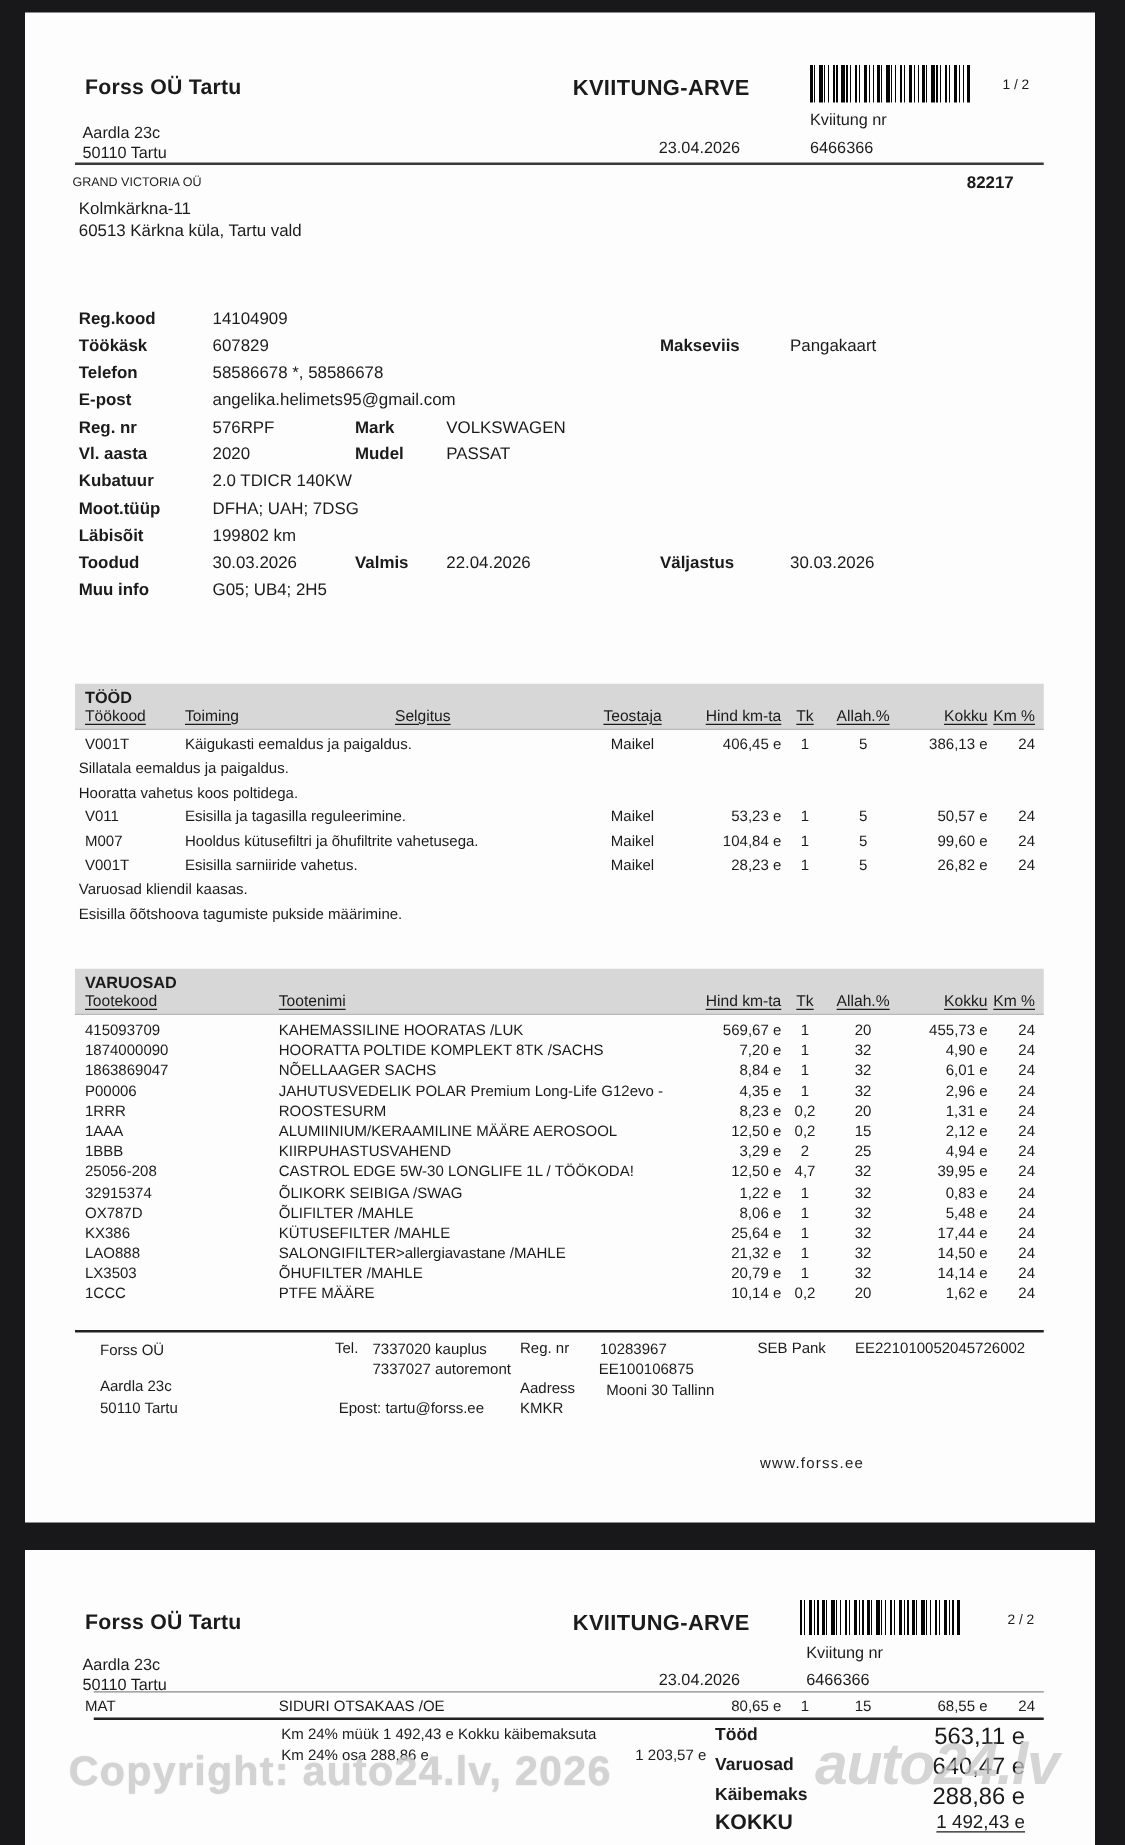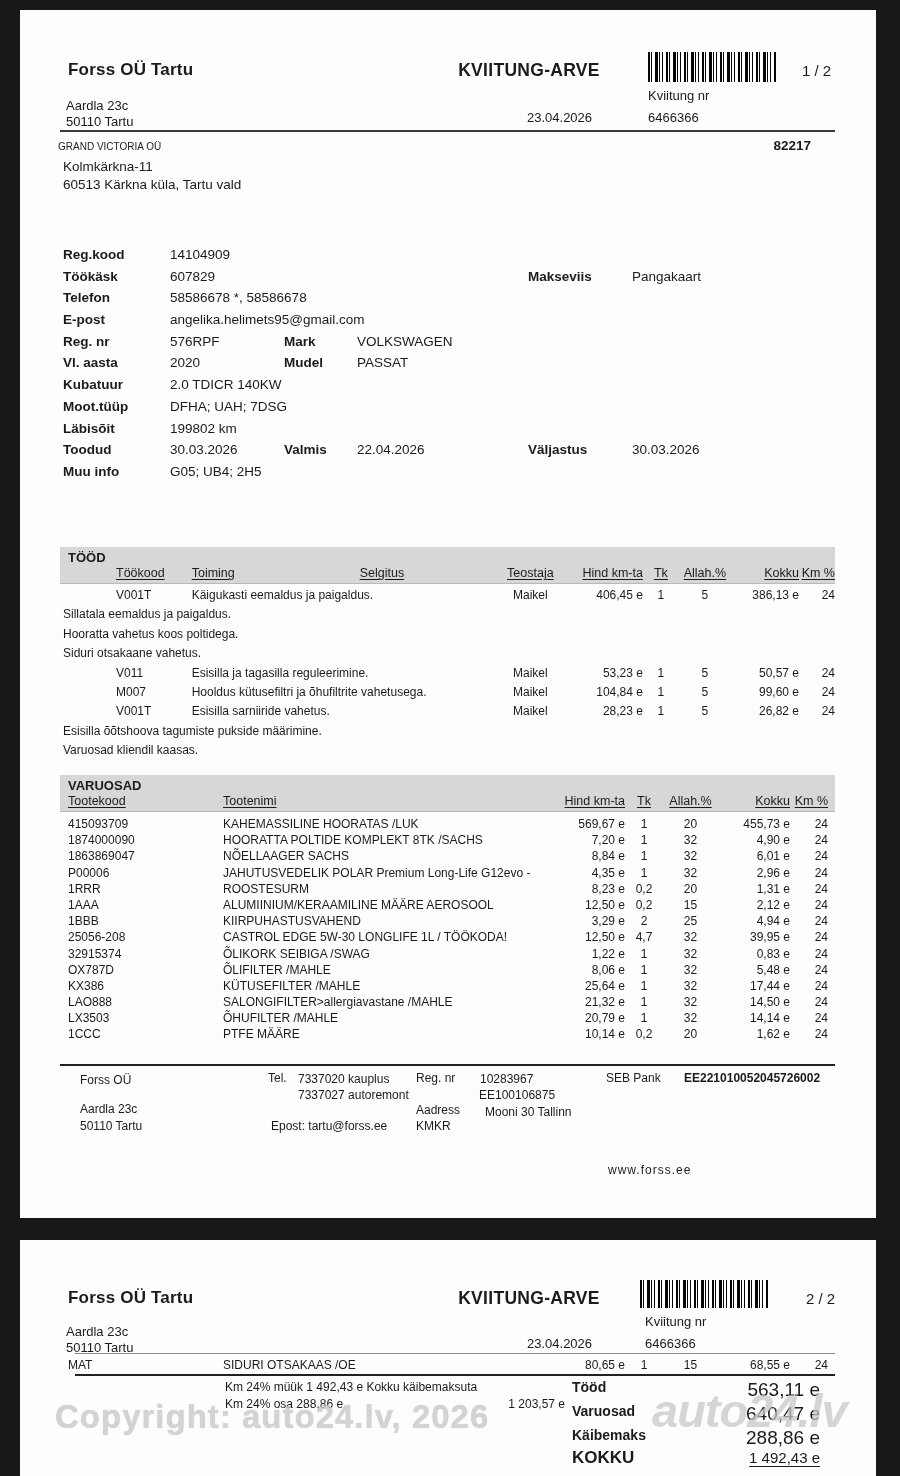--- a/index.html
+++ b/index.html
@@ -11,21 +11,21 @@
     -webkit-font-smoothing:antialiased;
   }
   .page{position:absolute;left:20px;width:856px;background:#fdfdfd;overflow:hidden;}
   #page1{top:10px;height:1208px;}
   #page2{top:1240px;height:236px;}
   .abs{position:absolute;}
   .b{font-weight:bold;}
   .company-title{font-size:17px;font-weight:bold;letter-spacing:.2px;}
   .doc-title{font-size:17.5px;font-weight:bold;text-align:center;letter-spacing:.3px;}
   .sm{font-size:13px;line-height:16px;}
-  .pagenum{font-size:15px;}
+  .pagenum{font-size:11px;}
   .barcode{
     height:30px;width:128px;
     background:
       repeating-linear-gradient(90deg,
         #050505 0 2px,#fff 2px 3px,#050505 3px 4px,#fff 4px 7px,
         #050505 7px 10px,#fff 10px 11px,#050505 11px 12px,#fff 12px 14px,
         #050505 14px 15px,#fff 15px 18px);
   }
   .rule{background:#3a3a3a;height:2px;}
   .rule-thin{background:#8a8a8a;height:1px;}
@@ -42,21 +42,21 @@
   
   .tbl{width:775px;}
   .band{background:#d7d7d7;width:775px;border-bottom:1px solid #b9b9b9;}
   .band-title{font-size:13px;font-weight:bold;padding:3px 0 1px 8px;}
   .hdr-row,.t-row{display:flex;align-items:flex-start;}
   .hdr-row{font-size:12.5px;padding-bottom:3px;}
   .hdr-row .h{text-decoration:underline;text-underline-offset:2px;}
   .t-row{font-size:12px;}
   .tood-rows .t-row{height:19.4px;}
   .var-rows .t-row{height:16.2px;}
-  .c-code{width:88px;padding-left:8px;box-sizing:border-box;margin-left:48px;}
+  .c-code{width:88px;padding-left:8px;box-sizing:border-box;}
   .c-name{width:322px;position:relative;}
   .c-exec{width:72px;text-align:center;}
   .c-hind{width:83px;text-align:right;}
   .c-tk{width:38px;text-align:center;}
   .c-allah{width:55px;text-align:center;}
   .c-kokku{width:72px;text-align:right;}
   .c-km{width:38px;text-align:right;}
   .v-code{width:163px;padding-left:8px;box-sizing:border-box;}
   .v-name{width:319px;}
   .note{padding-left:3px;font-size:12px;}
@@ -183,23 +183,20 @@
           <div class="c-kokku">386,13 e</div>
           <div class="c-km">24</div>
         </div>
         <div class="t-row">
           <div class="note">Sillatala eemaldus ja paigaldus.</div>
         </div>
         <div class="t-row">
           <div class="note">Hooratta vahetus koos poltidega.</div>
         </div>
         <div class="t-row">
-          <div class="note">Siduri otsakaane vahetus.</div>
-        </div>
-        <div class="t-row">
           <div class="c-code">V011</div>
           <div class="c-name">Esisilla ja tagasilla reguleerimine.</div>
           <div class="c-exec">Maikel</div>
           <div class="c-hind">53,23 e</div>
           <div class="c-tk">1</div>
           <div class="c-allah">5</div>
           <div class="c-kokku">50,57 e</div>
           <div class="c-km">24</div>
         </div>
         <div class="t-row">
@@ -216,24 +213,24 @@
           <div class="c-code">V001T</div>
           <div class="c-name">Esisilla sarniiride vahetus.</div>
           <div class="c-exec">Maikel</div>
           <div class="c-hind">28,23 e</div>
           <div class="c-tk">1</div>
           <div class="c-allah">5</div>
           <div class="c-kokku">26,82 e</div>
           <div class="c-km">24</div>
         </div>
         <div class="t-row">
+          <div class="note">Varuosad kliendil kaasas.</div>
+        </div>
+        <div class="t-row">
           <div class="note">Esisilla õõtshoova tagumiste pukside määrimine.</div>
-        </div>
-        <div class="t-row">
-          <div class="note">Varuosad kliendil kaasas.</div>
         </div>
       </div>
   </div>
 
   <div class="abs tbl" style="left:40px;top:765px;">
     <div class="band">
       <div class="band-title">VARUOSAD</div>
       <div class="hdr-row">
         <div class="v-code"><span class="h">Tootekood</span></div>
         <div class="v-name"><span class="h">Tootenimi</span></div>
@@ -382,21 +379,21 @@
   <div class="abs ft" style="left:278px;top:1062px;">7337020 kauplus</div>
   <div class="abs ft" style="left:278px;top:1078px;">7337027 autoremont</div>
   <div class="abs ft" style="left:251px;top:1109px;">Epost: tartu@forss.ee</div>
   <div class="abs ft" style="left:396px;top:1061px;">Reg. nr</div>
   <div class="abs ft" style="left:460px;top:1062px;">10283967</div>
   <div class="abs ft" style="left:396px;top:1109px;">KMKR</div>
   <div class="abs ft" style="left:459px;top:1078px;">EE100106875</div>
   <div class="abs ft" style="left:396px;top:1093px;">Aadress</div>
   <div class="abs ft" style="left:465px;top:1095px;">Mooni 30 Tallinn</div>
   <div class="abs ft" style="left:586px;top:1061px;">SEB Pank</div>
-  <div class="abs ft" style="left:664px;top:1061px;font-weight:bold;">EE221010052045726002</div>
+  <div class="abs ft" style="left:664px;top:1061px;">EE221010052045726002</div>
   <div class="abs ft" style="left:588px;top:1109px;letter-spacing:1px;margin-top:44px;">www.forss.ee</div>
 </section>
 
 <section class="page" id="page2">
   <div class="abs company-title" style="left:48px;top:48px;">Forss OÜ Tartu</div>
   <div class="abs doc-title" style="left:369px;top:48px;width:280px;">KVIITUNG-ARVE</div>
   <div class="abs barcode" style="left:620px;top:40px;height:28px;"></div>
   <div class="abs pagenum" style="left:786px;top:50px;">2 / 2</div>
   <div class="abs sm" style="left:625px;top:74px;">Kviitung nr</div>
   <div class="abs sm" style="left:46px;top:84px;">Aardla 23c</div>

